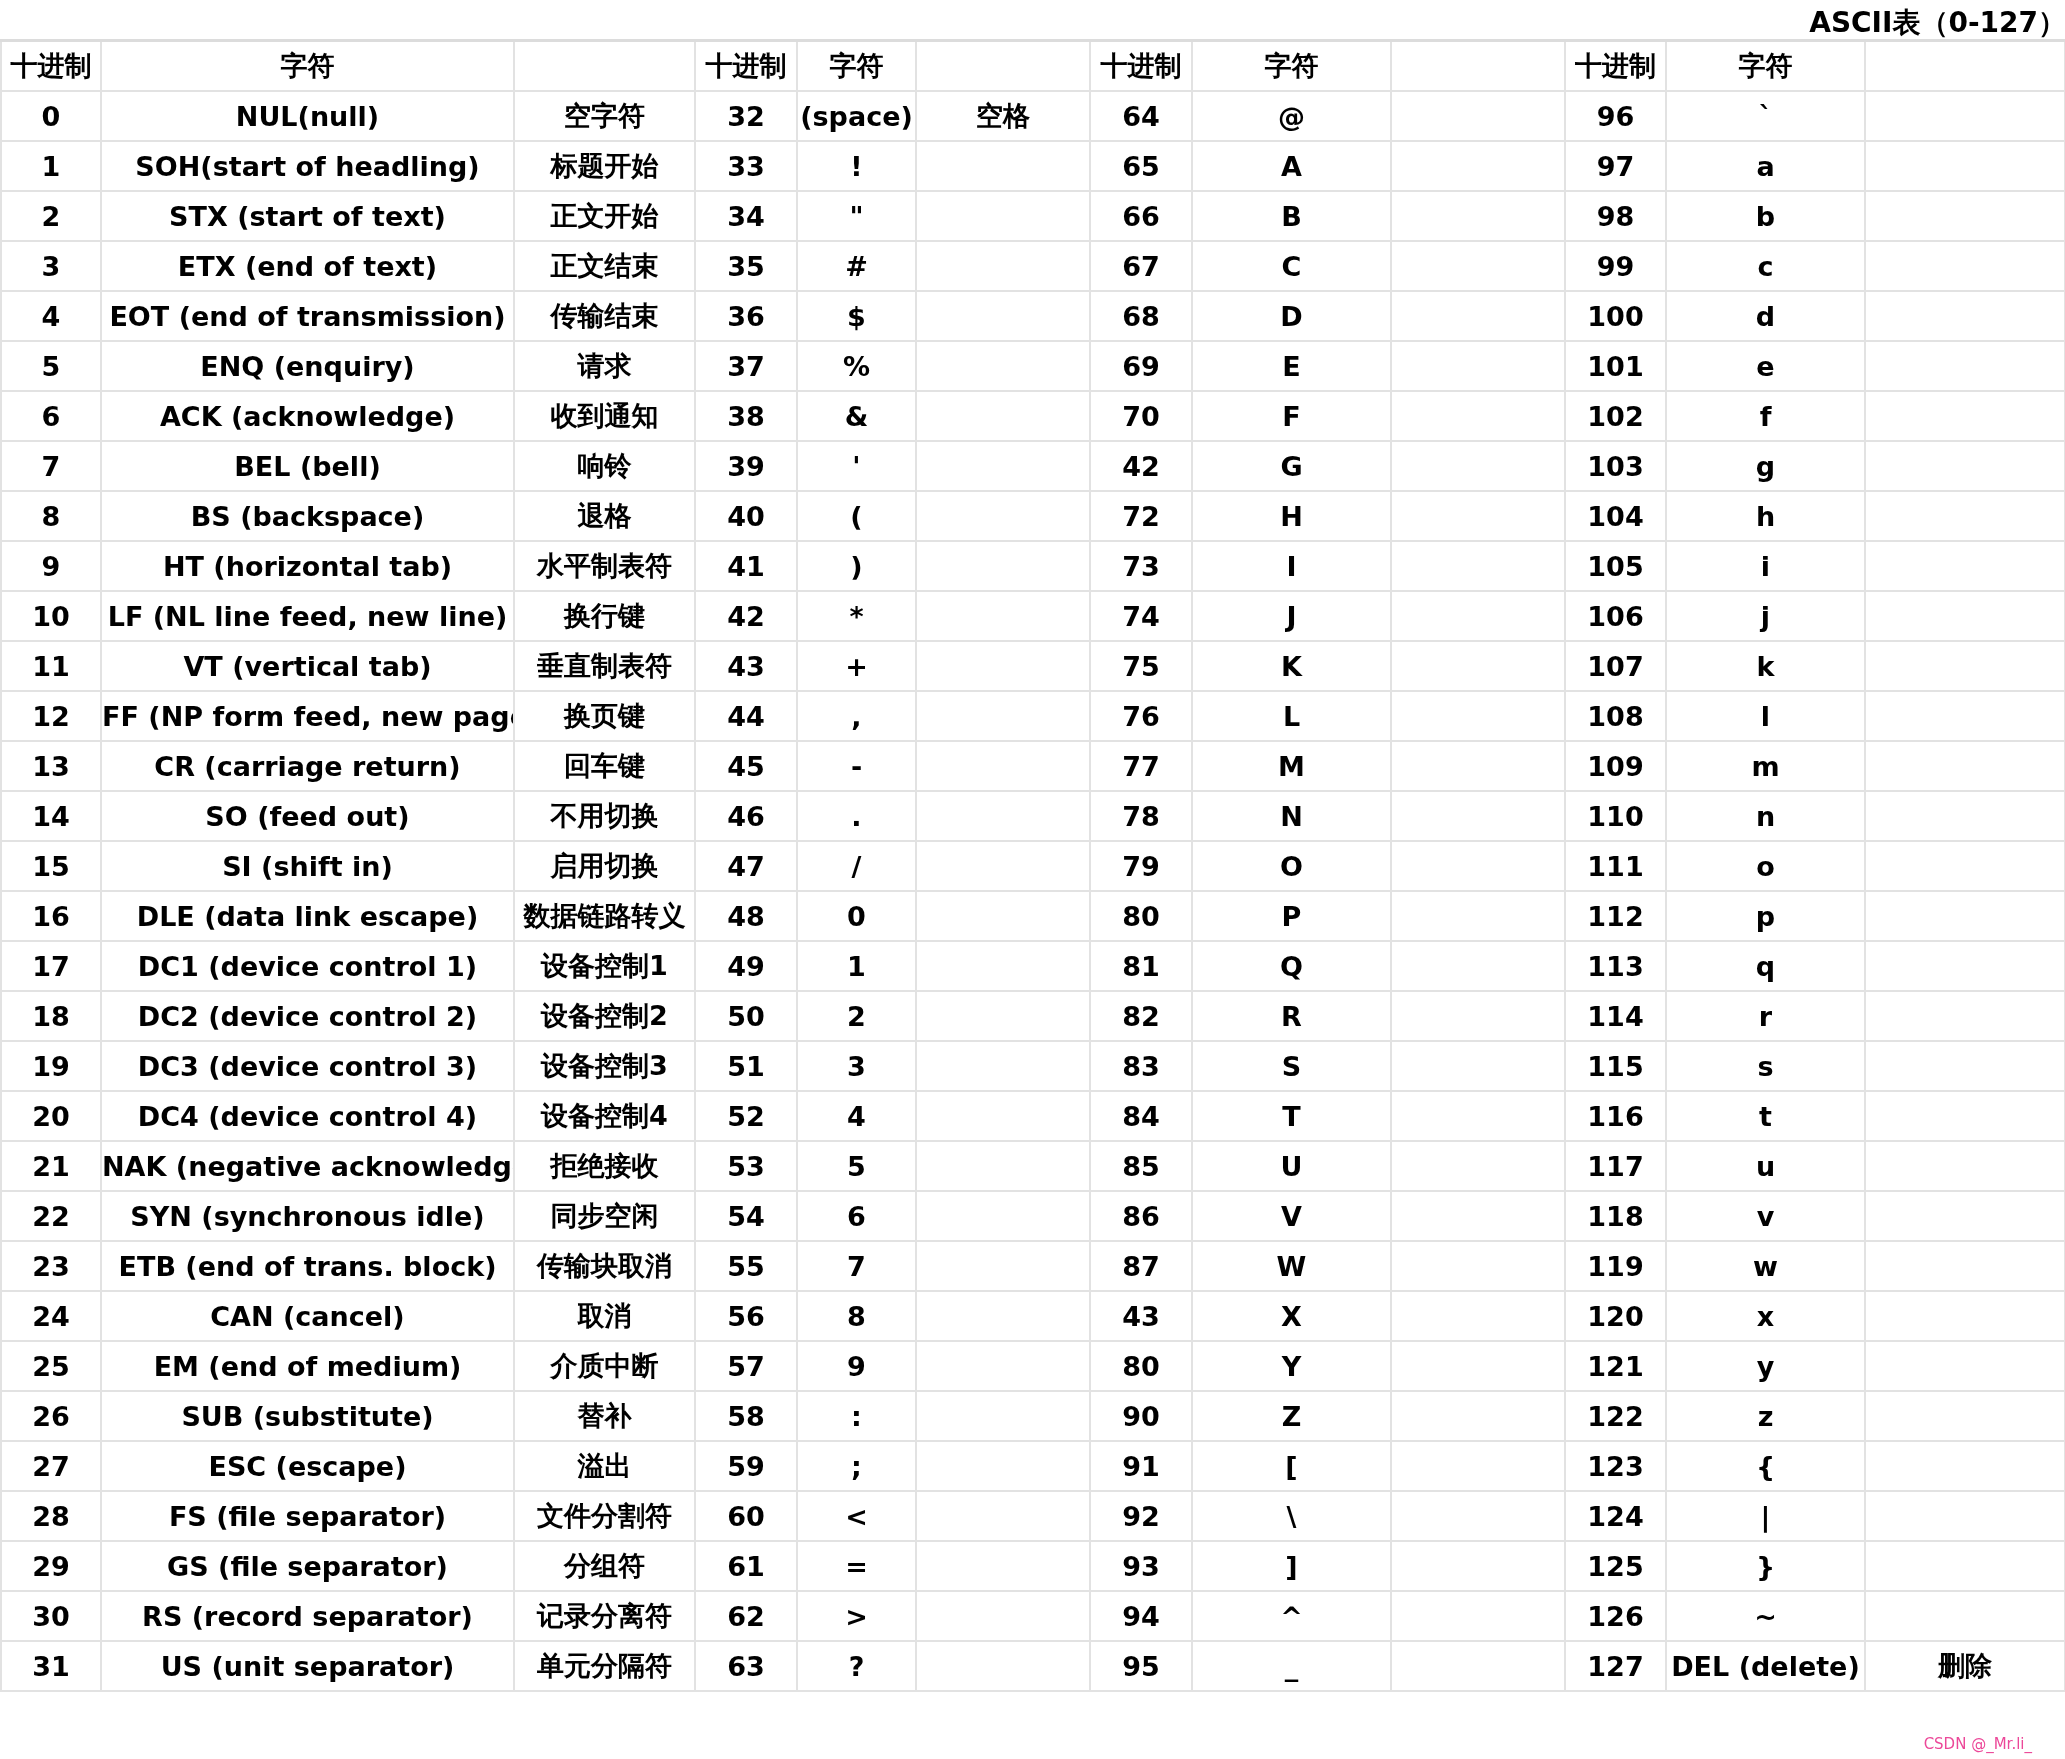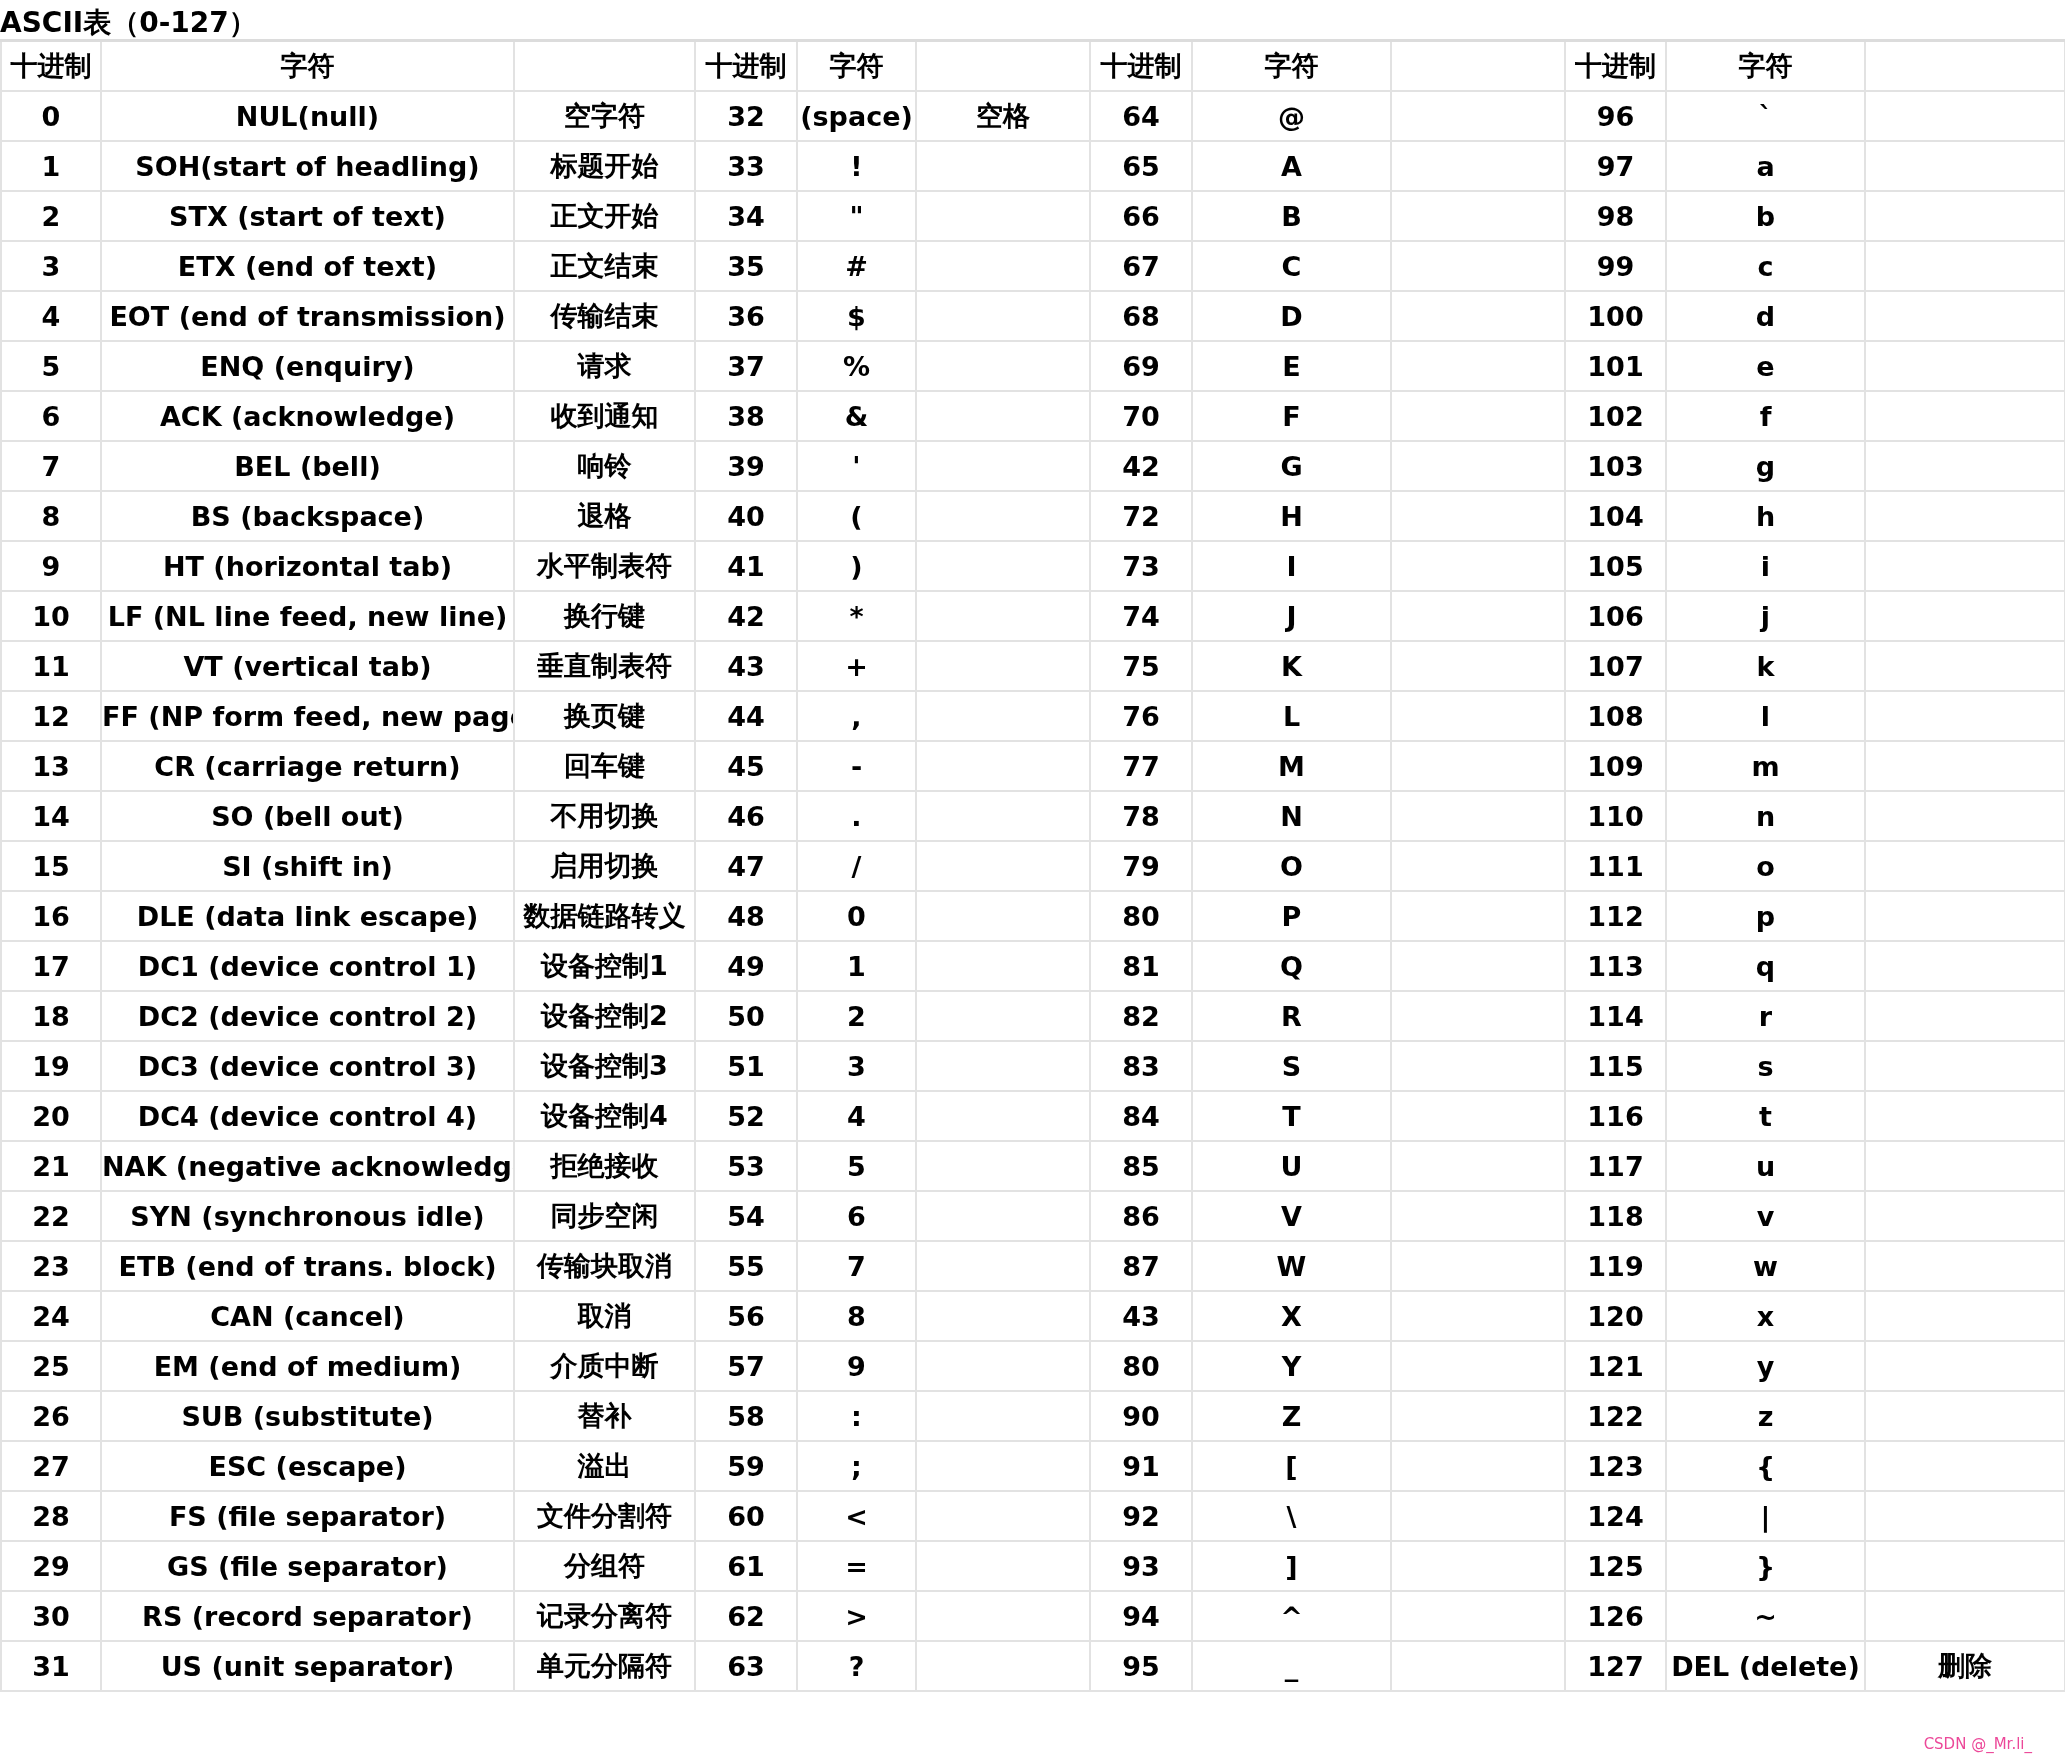--- a/index.html
+++ b/index.html
@@ -1,19 +1,19 @@
 <!DOCTYPE html>
 <html><head>
 <meta charset="utf-8">
 <style>
   html, body { margin:0; padding:0; background:#ffffff; }
   body { width:2066px; height:1759px; position:relative; overflow:hidden;
          font-family:"DejaVu Sans","Liberation Sans",sans-serif; color:#000; }
   .title { position:absolute; left:0; top:0; width:2066px; height:36px;
-           line-height:46px; text-align:left; font-weight:bold; font-size:28px;border-radius:15px; }
+           line-height:46px; text-align:right; font-weight:bold; font-size:28px;border-radius:15px; }
   table { position:absolute; left:0; top:39px; border-collapse:collapse; table-layout:fixed; width:2066px; }
   td, th { border:2px solid #e2e2e2; height:48px; padding:0; text-align:center; vertical-align:middle;
            font-weight:bold; font-size:27px; white-space:nowrap; overflow:hidden; }
   th { font-size:27px; }
   tr:first-child th { border-top:3px solid #dcdcdc; }
   .watermark { position:absolute; right:34px; bottom:6px; font-size:15px; color:#ec4899;
                font-weight:normal; font-family:"DejaVu Sans",sans-serif; }
 </style>
 </head>
 <body>
@@ -243,21 +243,21 @@
         <td></td>
         <td>77</td>
         <td>M</td>
         <td></td>
         <td>109</td>
         <td>m</td>
         <td></td>
       </tr>
       <tr>
         <td>14</td>
-        <td>SO (bell out)</td>
+        <td>SO (feed out)</td>
         <td>不用切换</td>
         <td>46</td>
         <td>.</td>
         <td></td>
         <td>78</td>
         <td>N</td>
         <td></td>
         <td>110</td>
         <td>n</td>
         <td></td>

